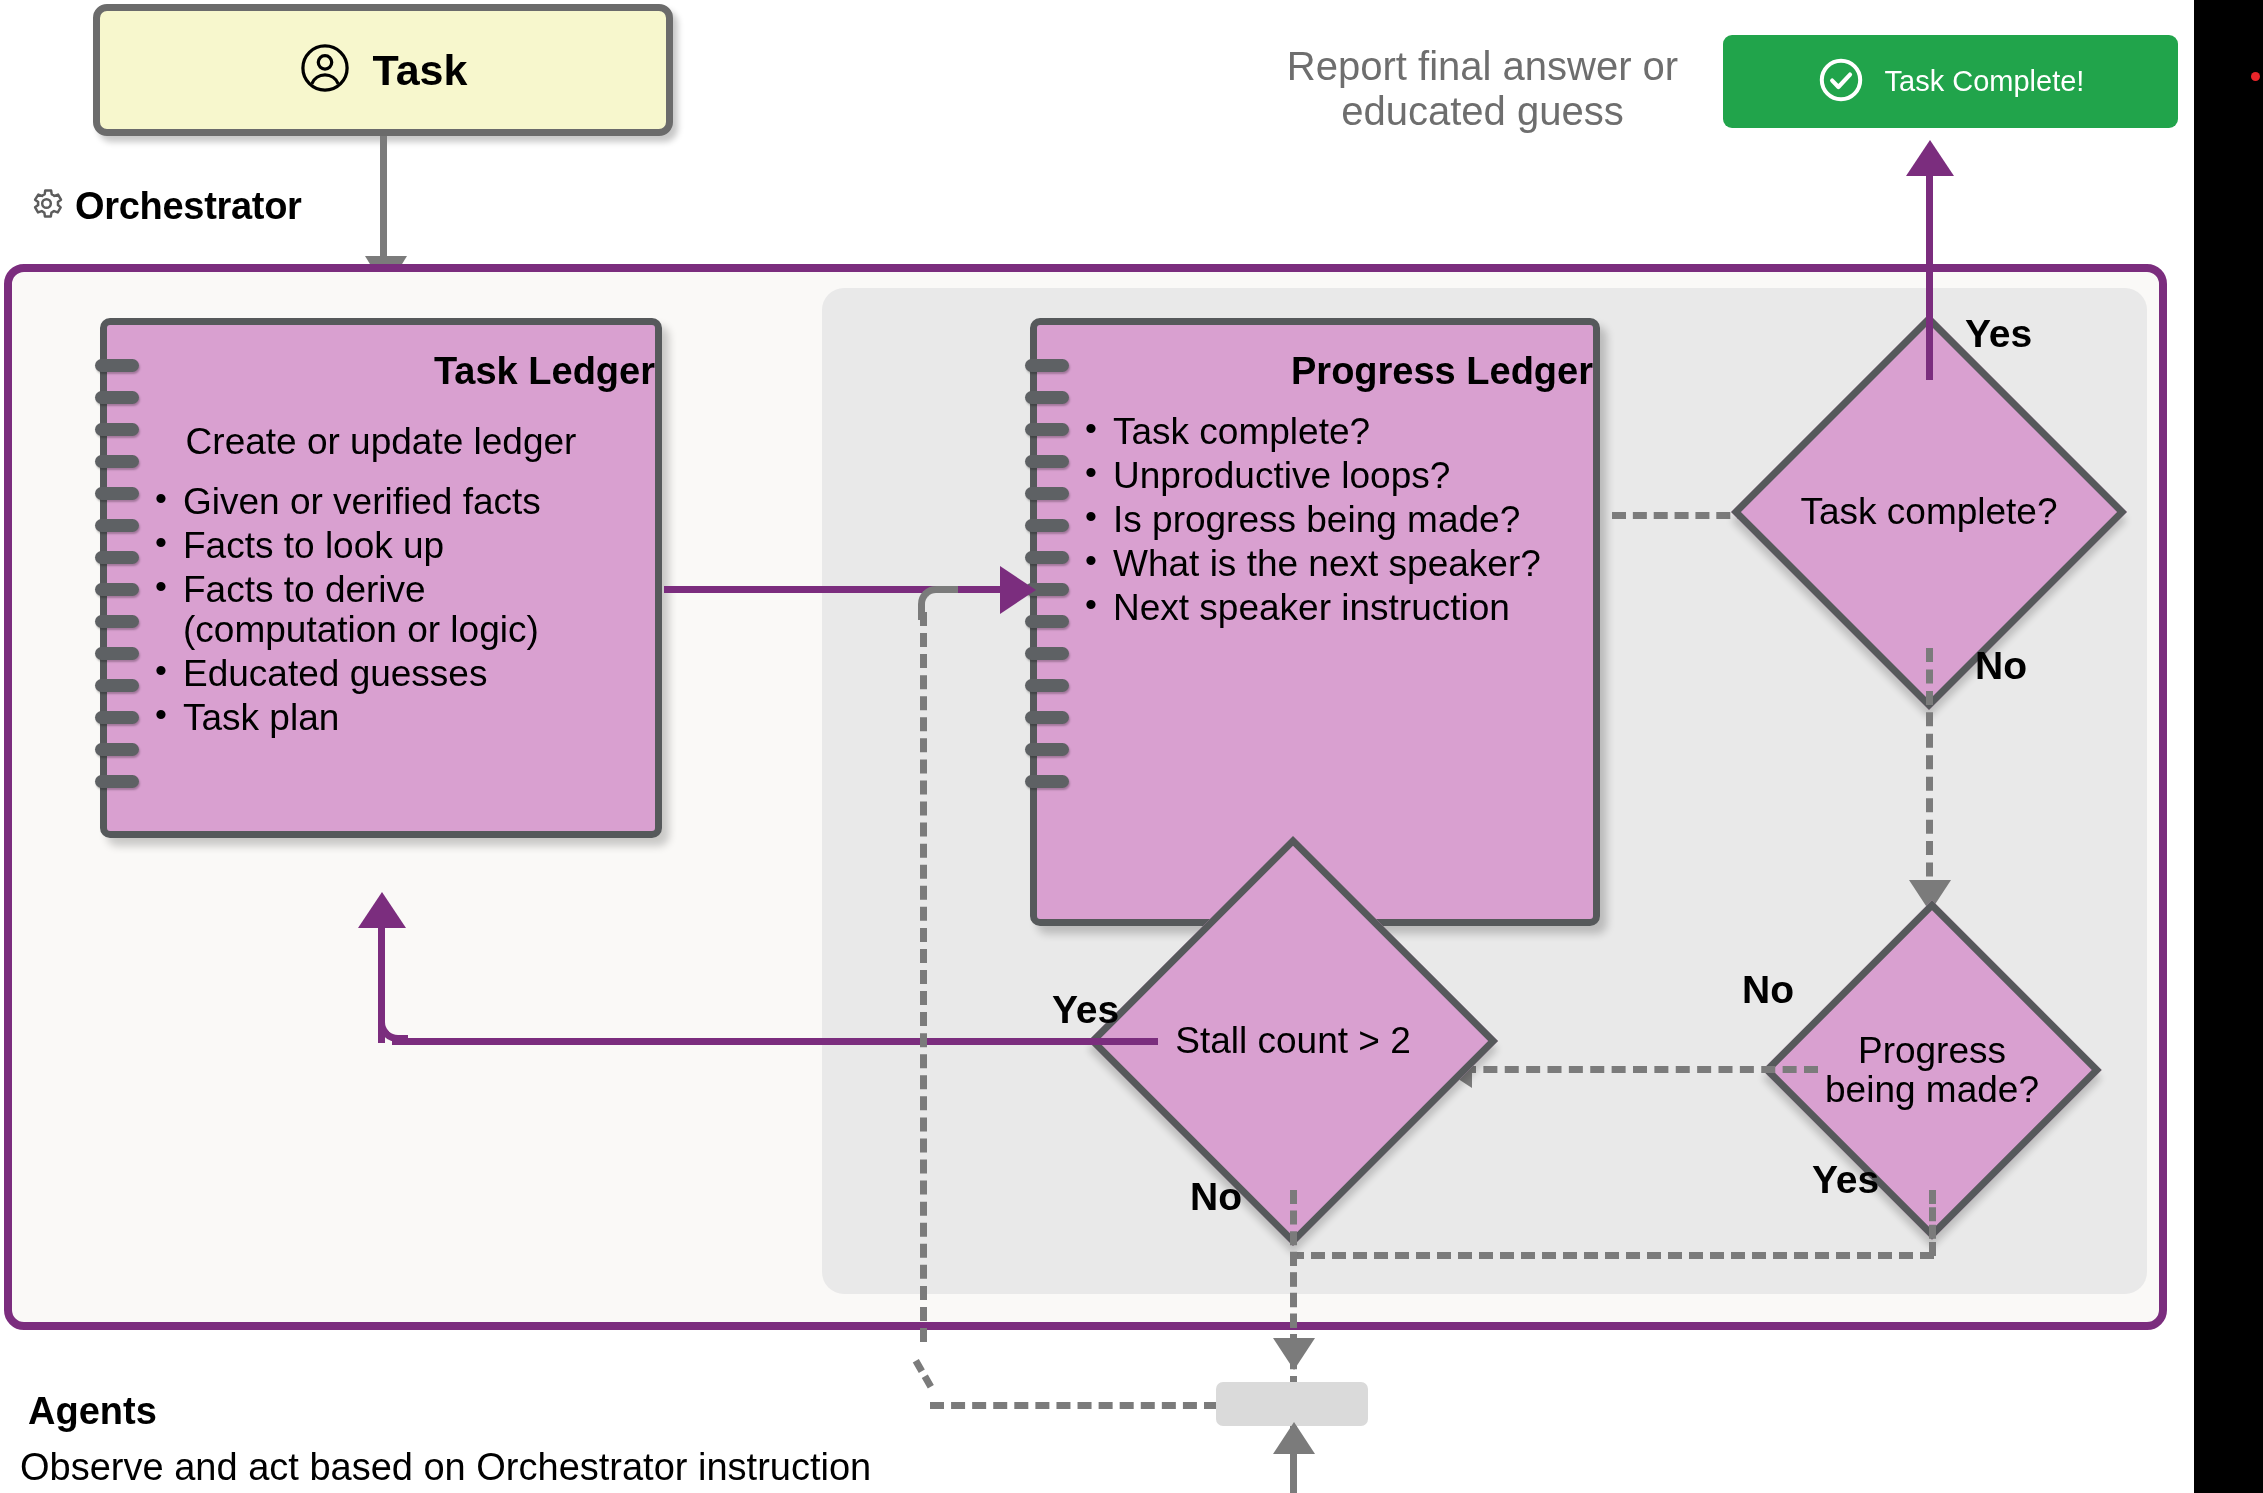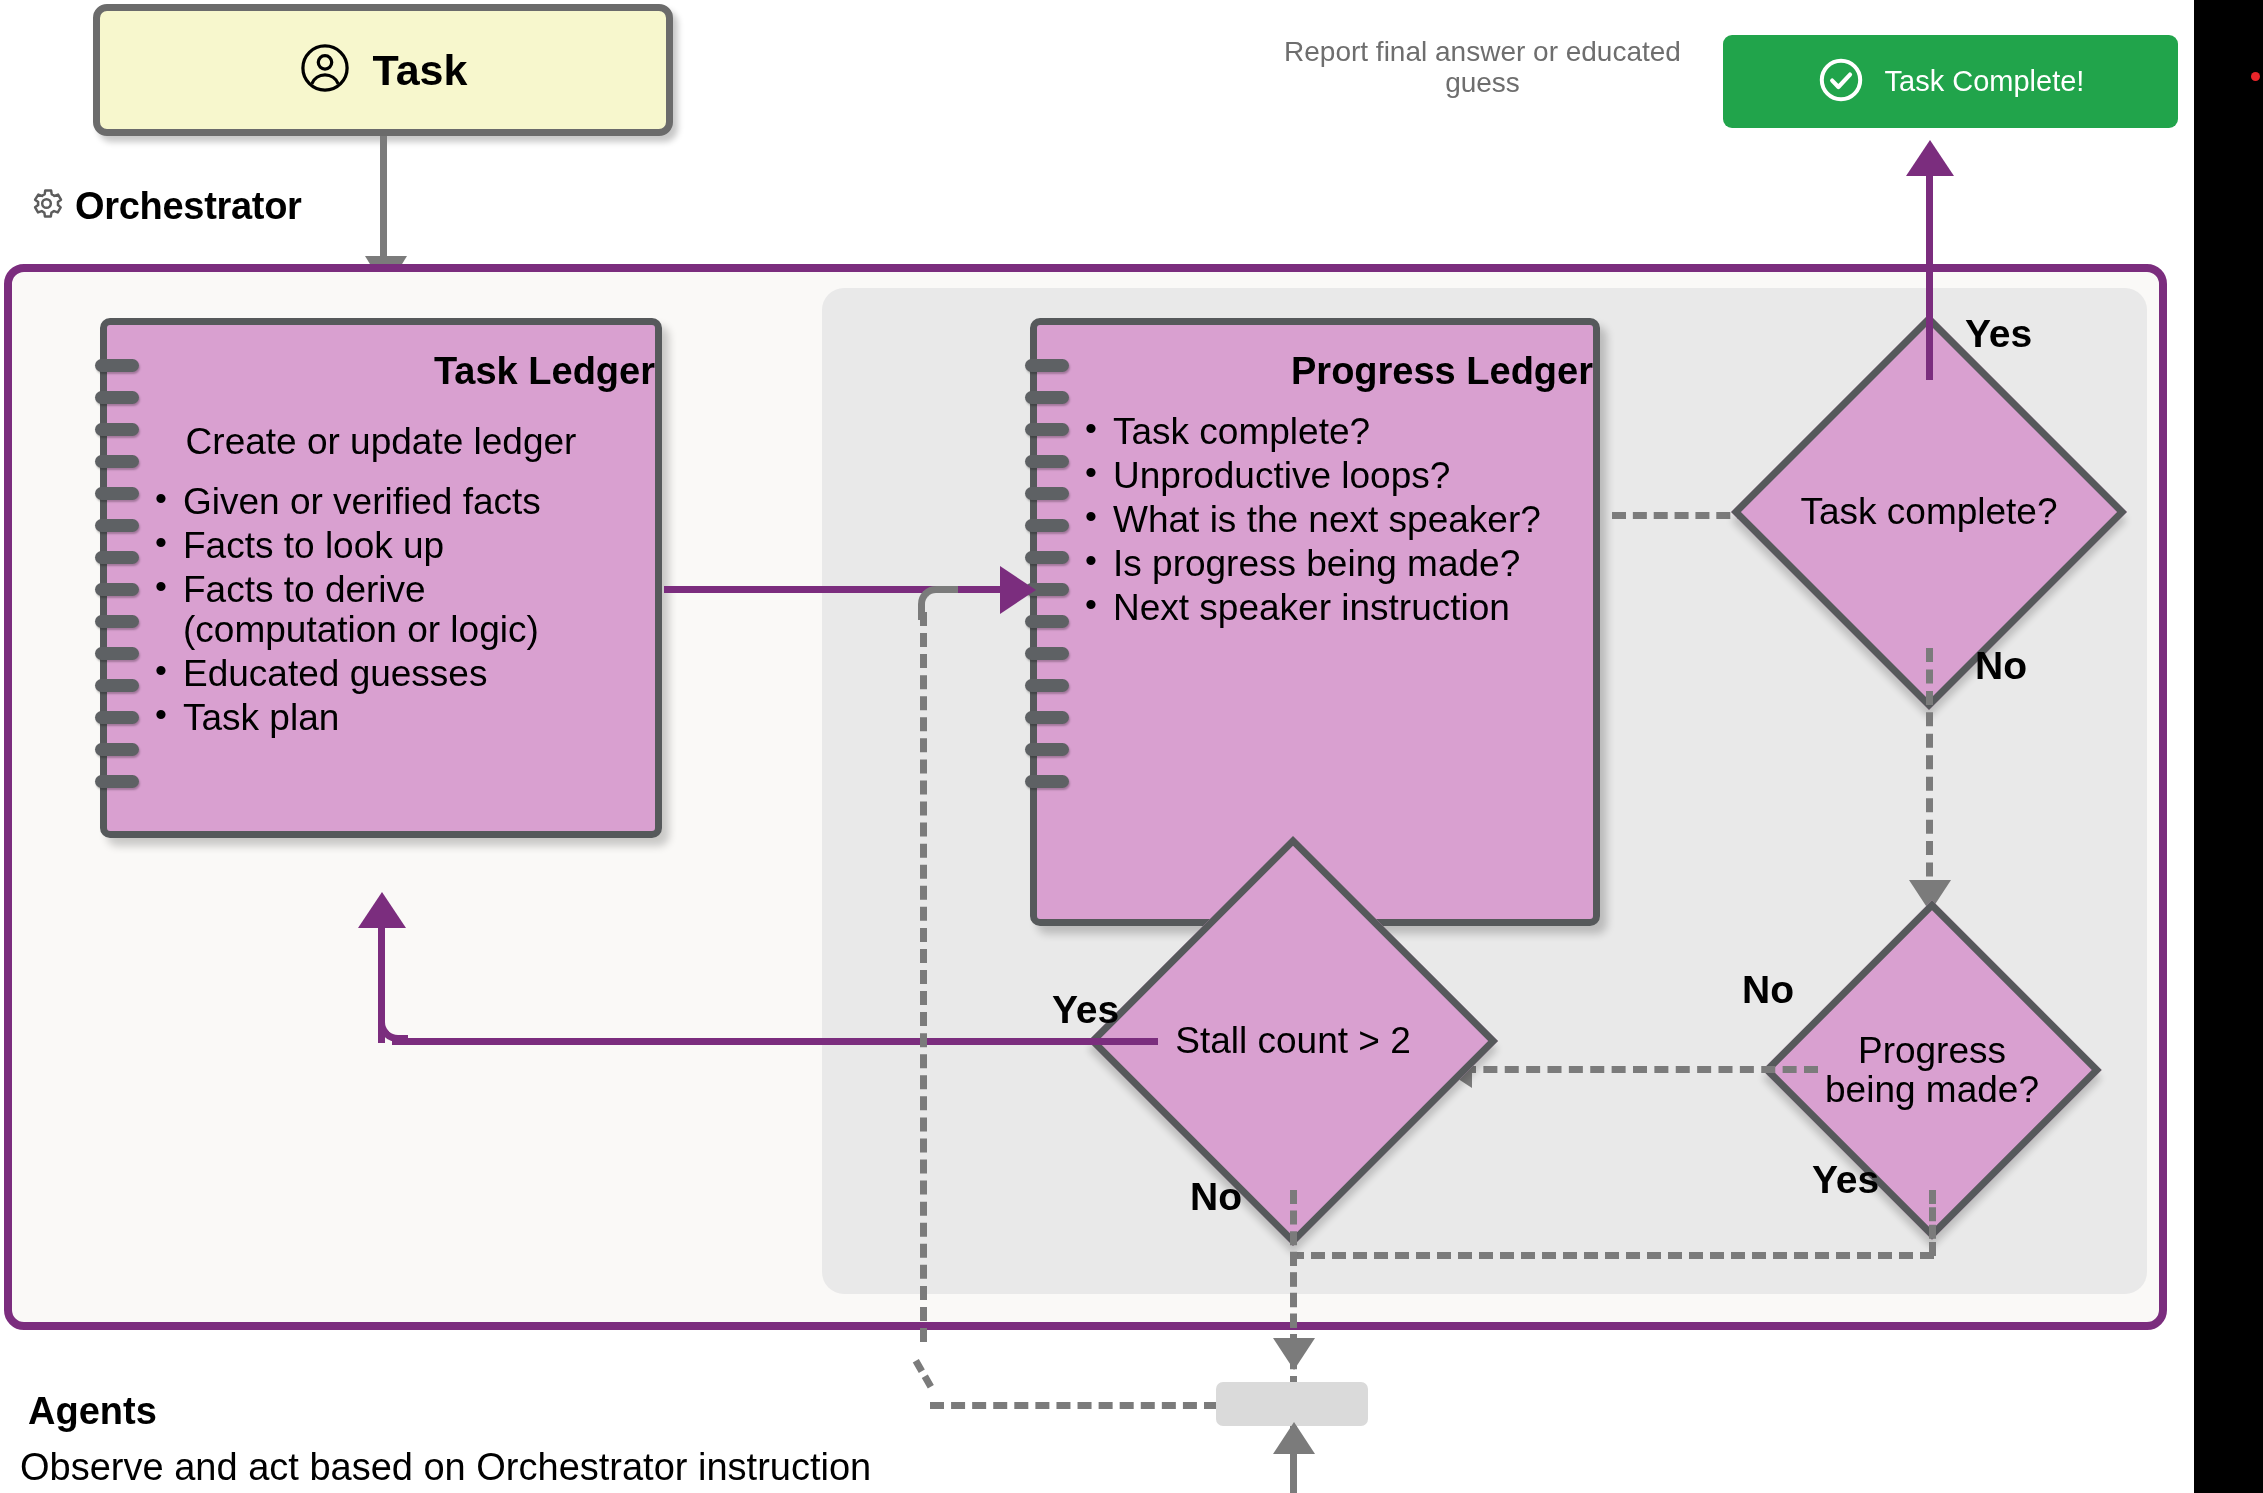--- a/index.html
+++ b/index.html
@@ -198,22 +198,22 @@
   }
   .ah-up-p {
     position: absolute; width: 0; height: 0;
     border-left: 24px solid transparent;
     border-right: 24px solid transparent;
     border-bottom: 36px solid #7b2d7e;
   }
 
   
   #report-note {
-    left: 1250px; top: 36px; width: 465px;
-    text-align: center; font-size: 28px; color: #6e6e6e; line-height: 1.12;
+    left: 1250px; top: 44px; width: 465px;
+    text-align: center; font-size: 40px; color: #6e6e6e; line-height: 1.12;
   }
   #task-complete-btn {
     left: 1723px; top: 35px; width: 455px; height: 93px;
     background: #21a44b;
     border-radius: 9px;
     display: flex; align-items: center; justify-content: center; gap: 20px;
   }
   #task-complete-btn .lbl {
     font-size: 29px; font-weight: normal; color: #ffffff; white-space: nowrap;
   }
@@ -306,22 +306,22 @@
       <div class="ring"></div>
         <div class="ring"></div>
         <div class="ring"></div>
       <div class="ring"></div>
         <div class="ring"></div>
     </div>
     <div class="ledger-title">Progress Ledger</div>
     <ul>
       <li>Task complete?</li>
       <li>Unproductive loops?</li>
+      <li>Is progress being made?</li>
       <li>What is the next speaker?</li>
-      <li>Is progress being made?</li>
       <li>Next speaker instruction</li>
     </ul>
   </div>
 
   <div class="abs solid-line" style="left:664px; top:586px; width:348px; height:7px;"></div>
   <div class="abs ah-right-p" style="left:1000px; top:566px;"></div>
 
   <div class="abs dash-h" style="left:1612px; top:512px; width:160px;"></div>
   <div class="abs ah-right" style="left:1758px; top:492px;"></div>
 

